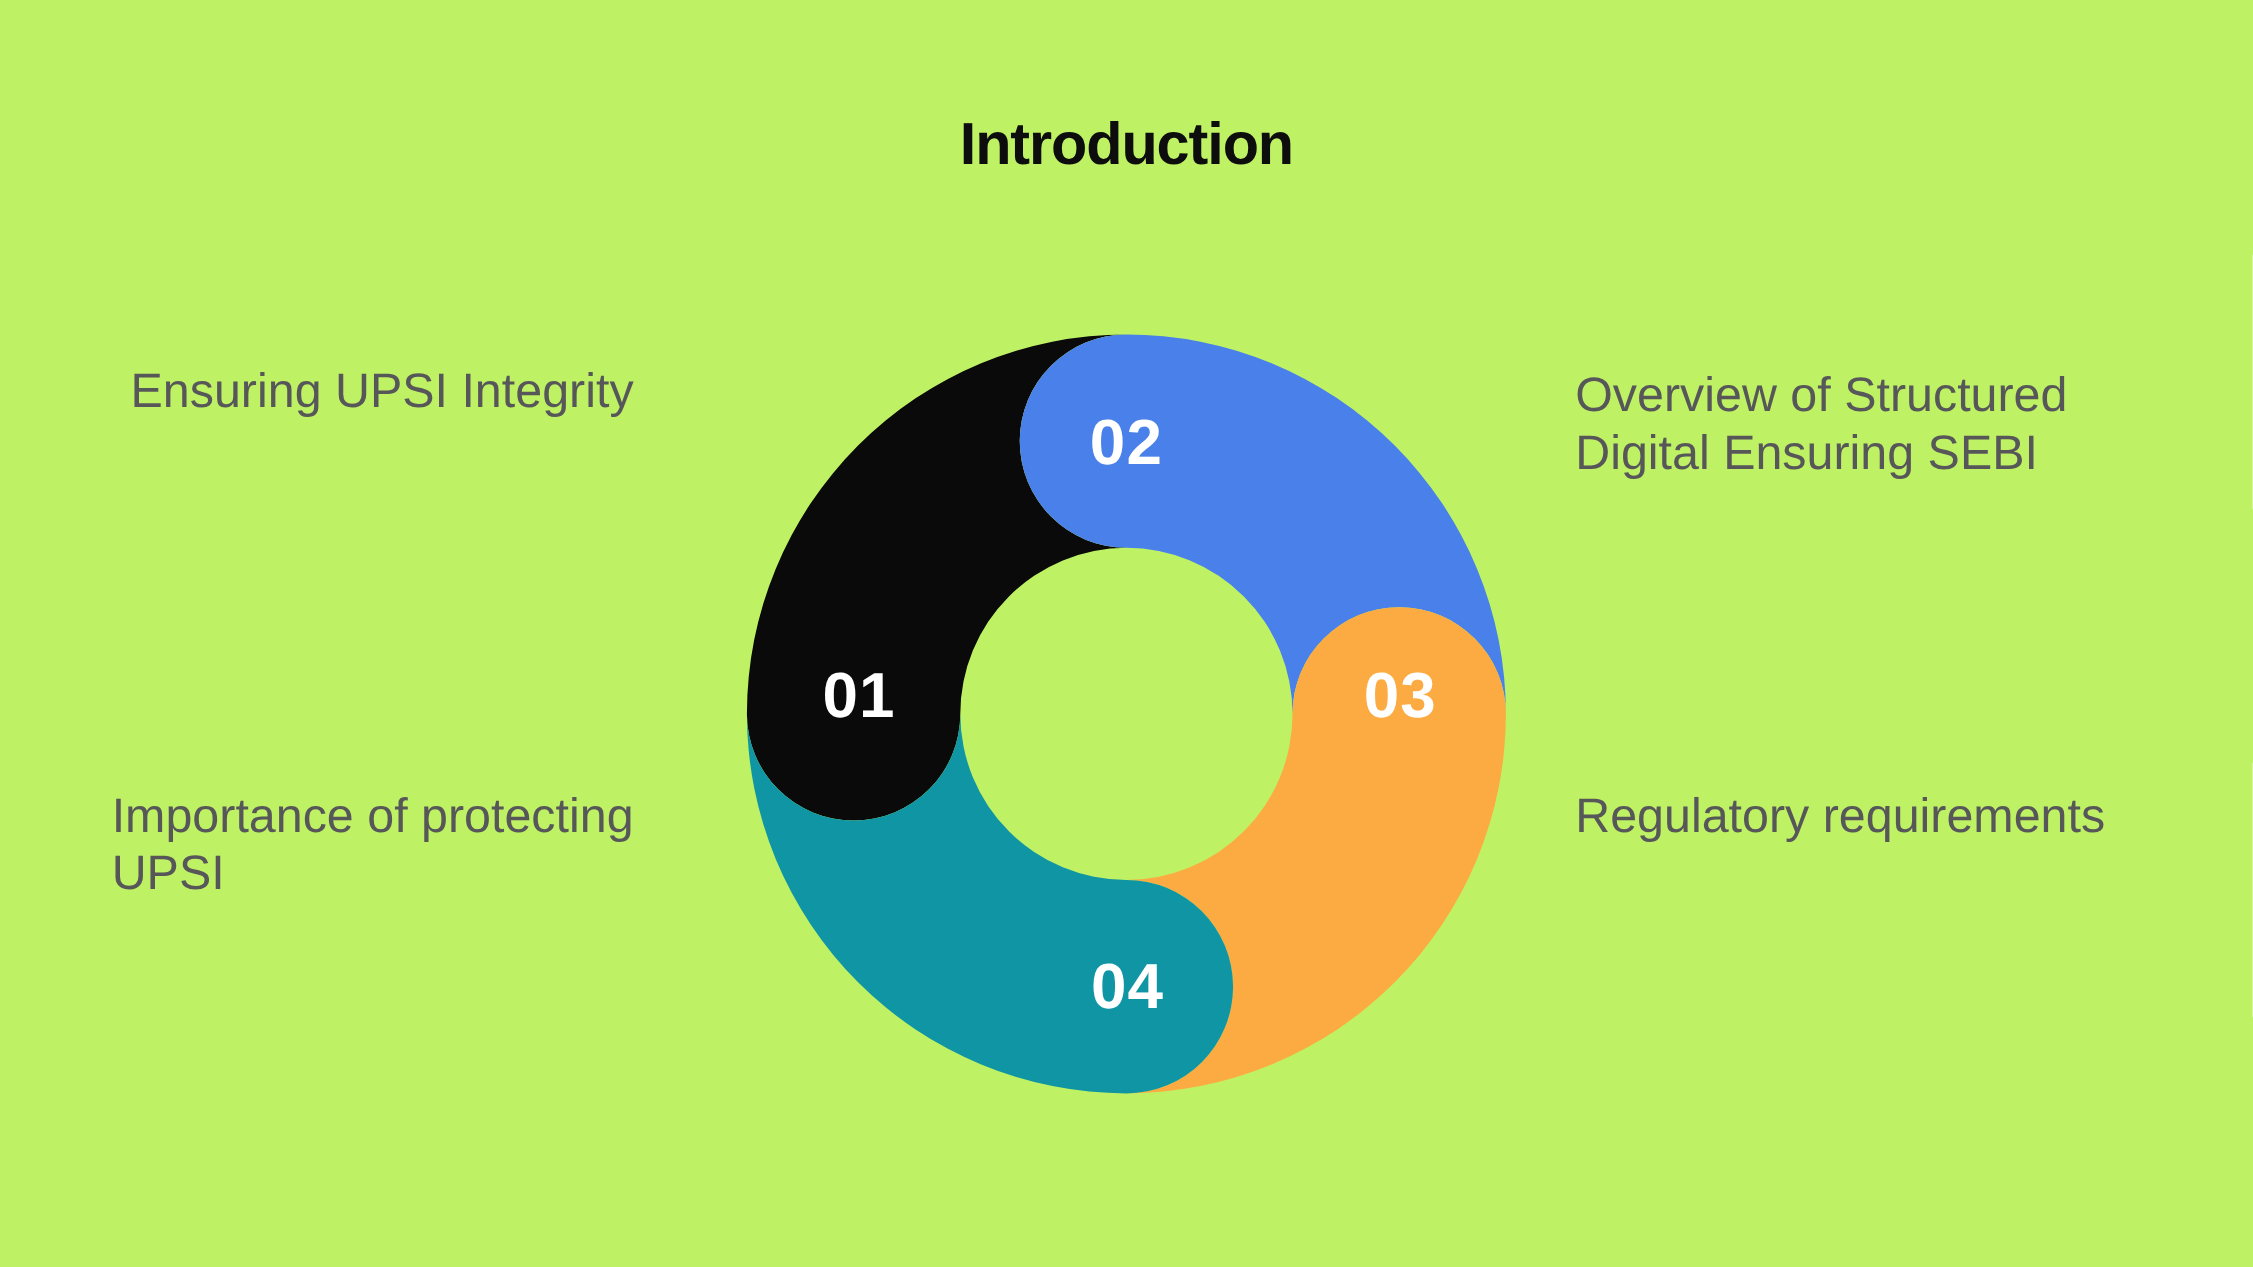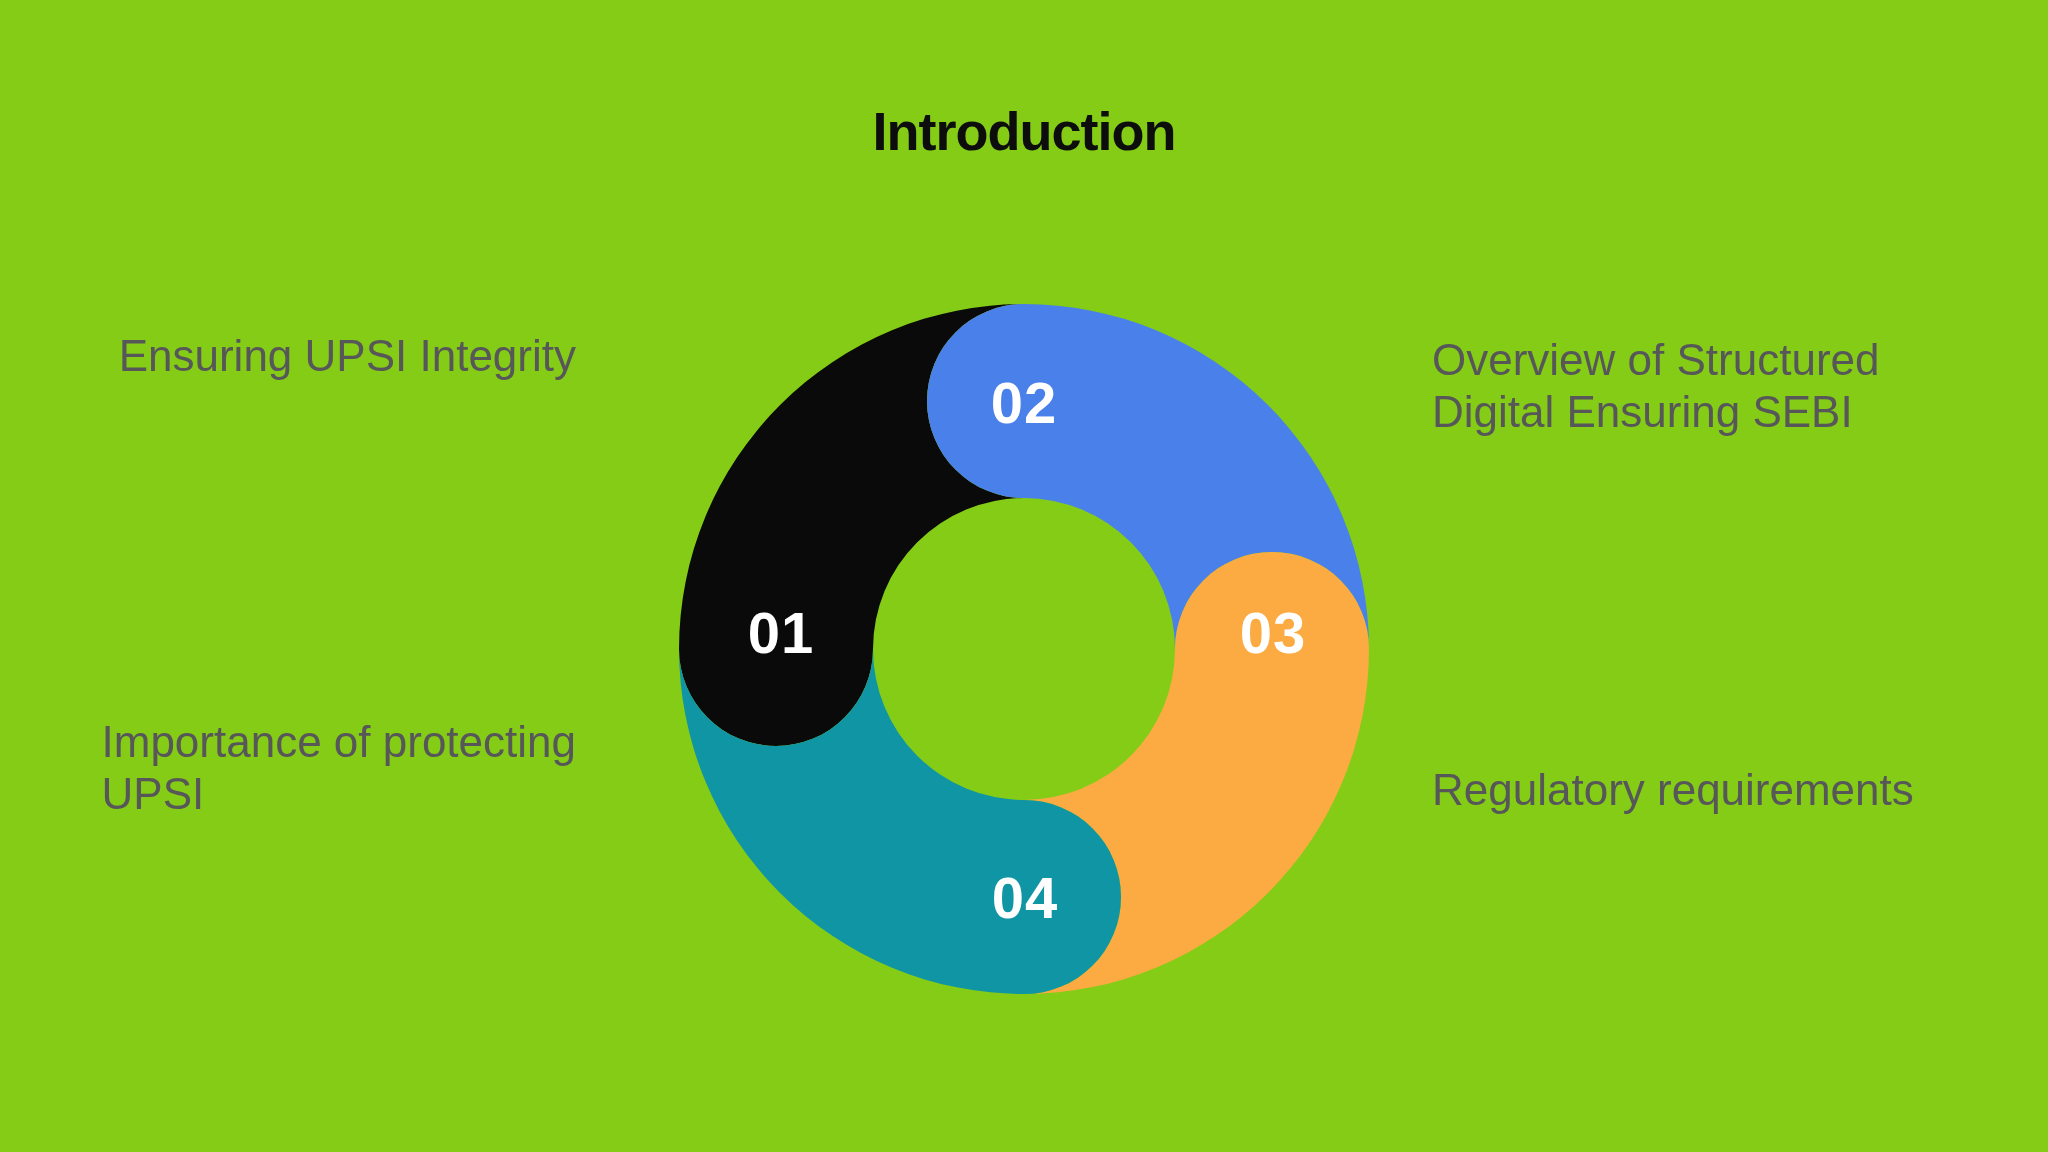--- a/index.html
+++ b/index.html
@@ -1,36 +1,36 @@
 <!DOCTYPE html>
 <html><head>
 <meta charset="utf-8">
 <style>
   html,body{margin:0;padding:0;background:#ffffff;}
   .slide{
-    position:relative;width:2048px;height:1152px;background:#84cc16;overflow:hidden;
+    position:relative;width:2048px;height:1152px;background:#bef264;overflow:hidden;
     font-family:"Liberation Sans",sans-serif;
   }
   .title{
     position:absolute;top:100px;left:0;width:100%;margin:0;
     text-align:center;font-size:54px;font-weight:700;letter-spacing:-1px;
     color:#0d0d0d;font-family:"Liberation Sans",sans-serif;
   }
   .cycle{position:absolute;left:669px;top:294px;width:710px;height:710px;}
   .cycle text{
     font-family:"Liberation Sans",sans-serif;font-weight:700;font-size:58px;letter-spacing:1px;
   }
   .label{
     position:absolute;font-size:44px;line-height:52px;color:#57575a;
     font-family:"Liberation Sans",sans-serif;white-space:nowrap;
   }
   .label.tl{top:330px;right:1472px;text-align:right;}
   .label.tr{top:334px;left:1432px;text-align:left;}
   .label.bl{top:716px;right:1472px;text-align:left;}
-  .label.br{top:716px;left:1432px;text-align:left;margin-top:48px;}
+  .label.br{top:716px;left:1432px;text-align:left;}
 </style>
 </head>
 <body>
 
 <div class="slide">
 
   <h1 class="title">Introduction</h1>
 
   <svg class="cycle" viewBox="0 0 710 710" aria-hidden="true">
 

